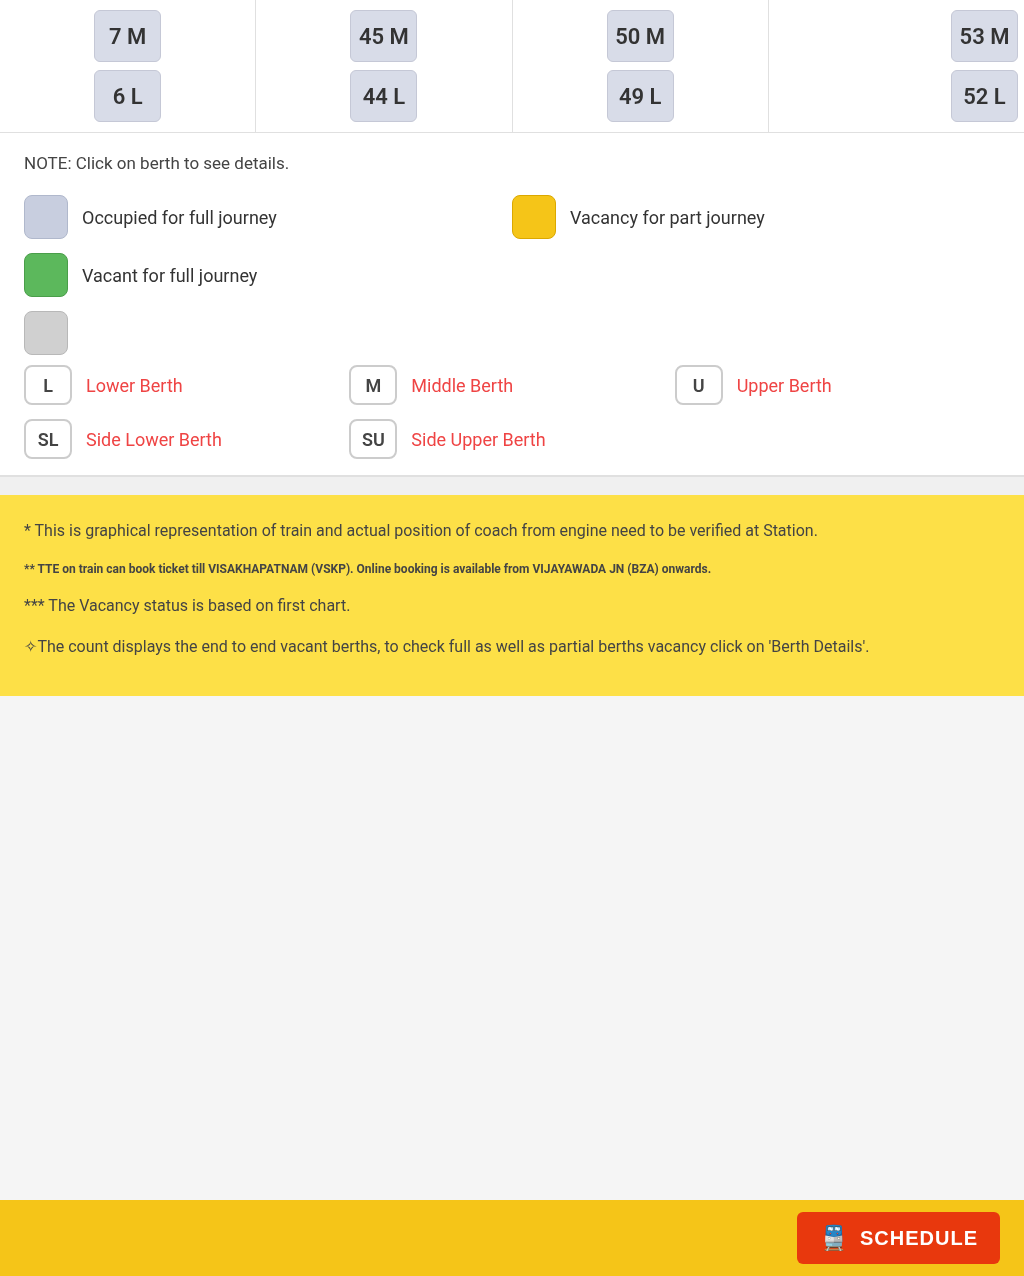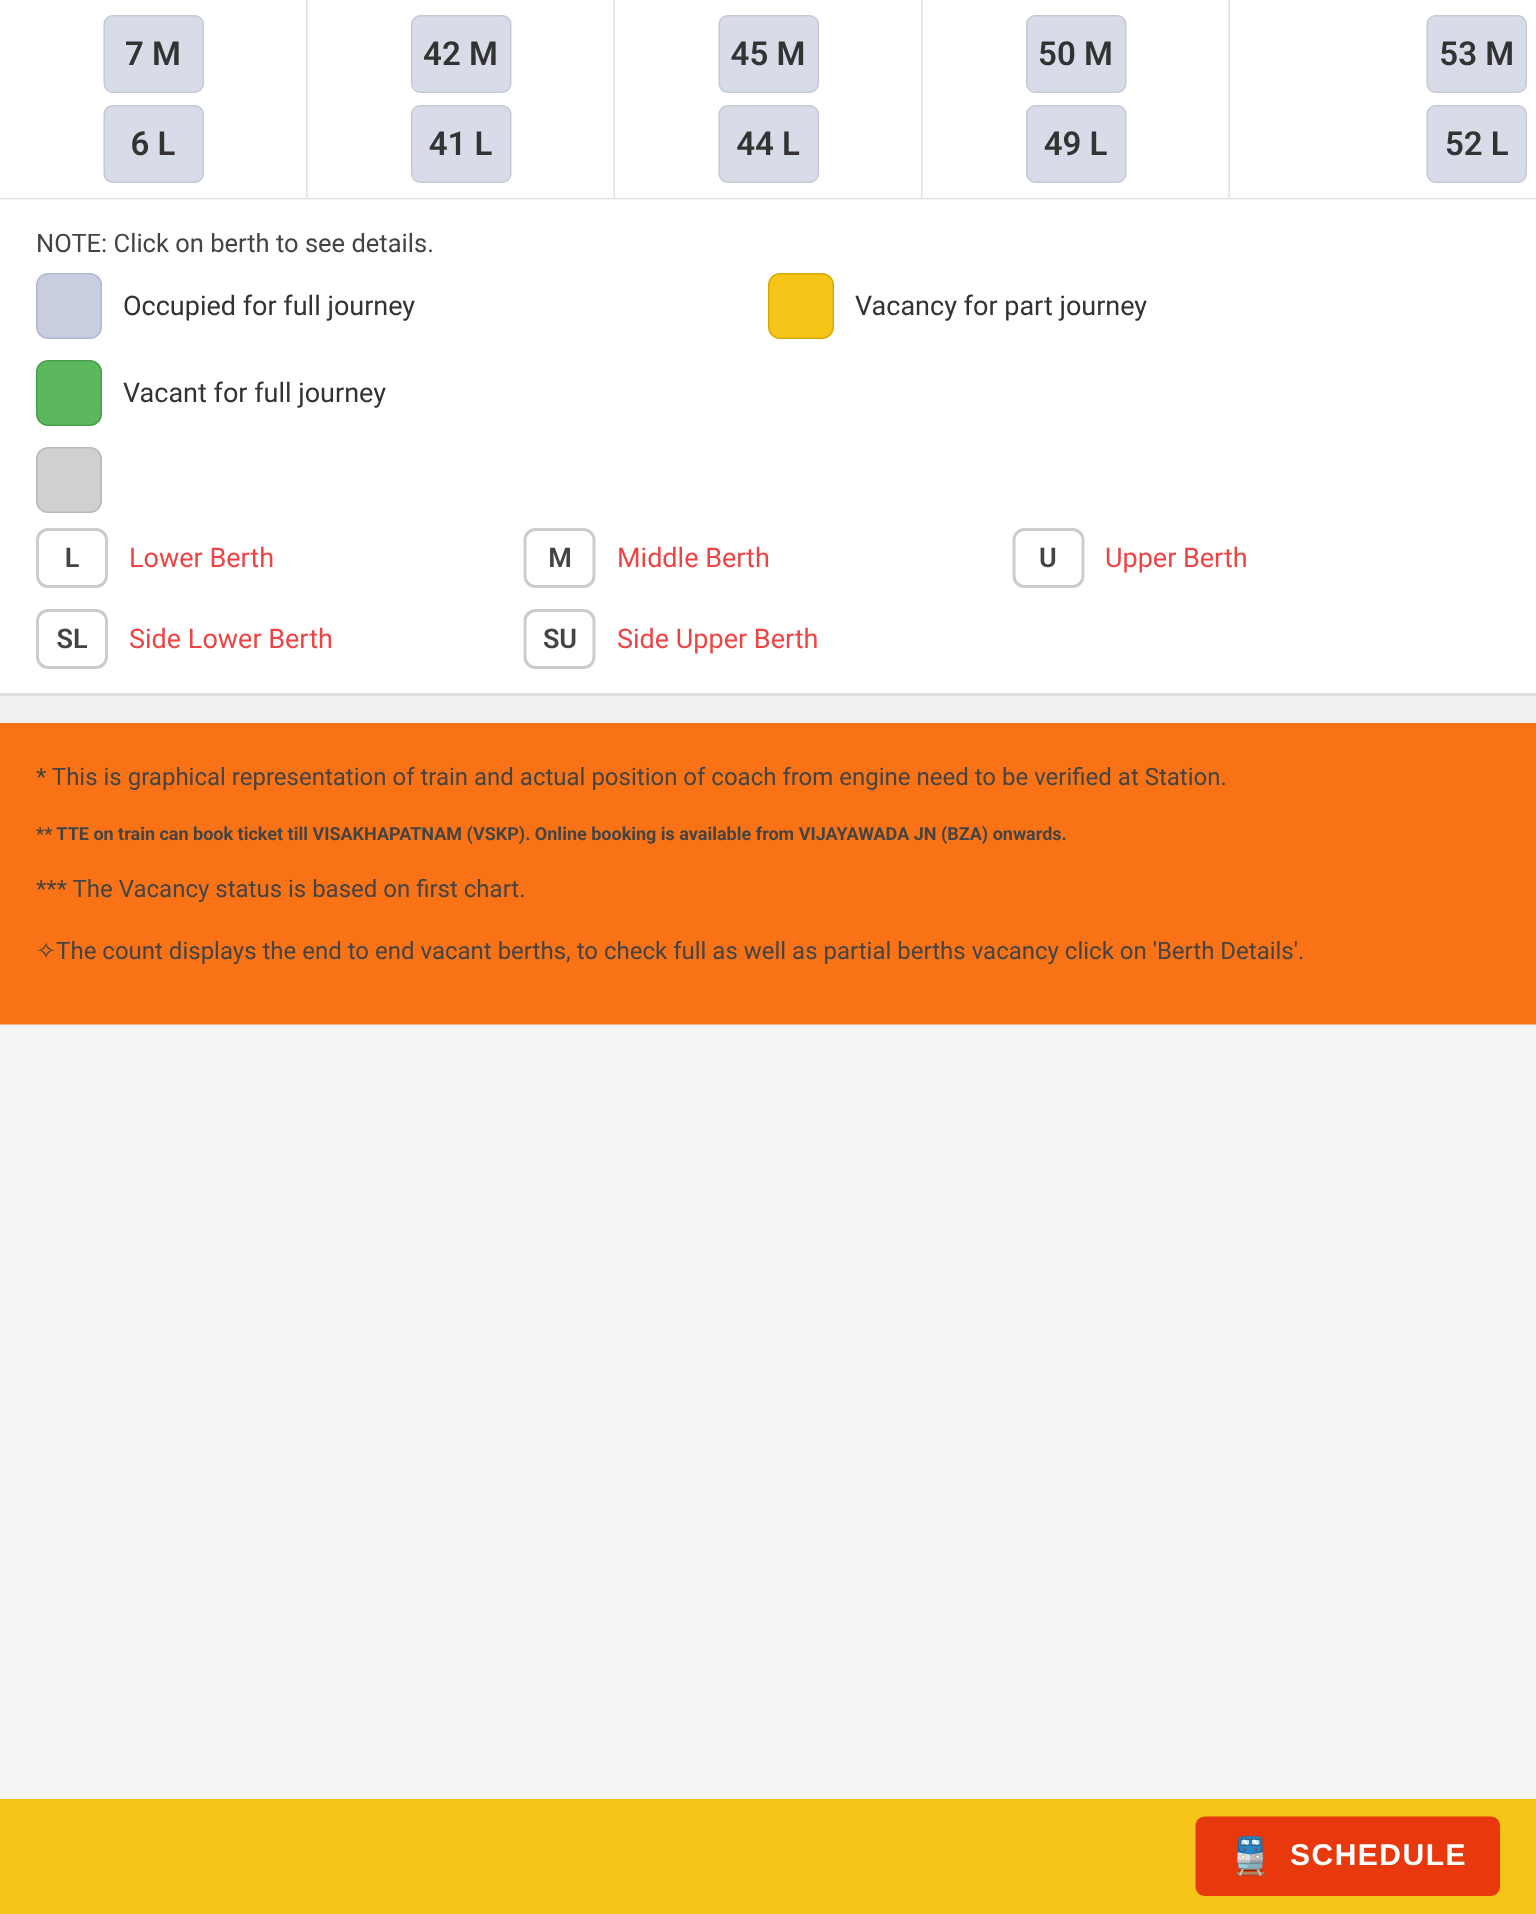--- a/index.html
+++ b/index.html
@@ -52,21 +52,21 @@
     
     .legend-section {
       background: #ffffff;
       padding: 20px 24px 16px 24px;
       border-bottom: 2px solid #e0e0e0;
     }
 
     .note-text {
       font-size: 17px;
       color: #444;
-      margin-bottom: 9px;
+      margin-bottom: 22px;
     }
 
     .legend-grid {
       display: flex;
       flex-direction: column;
       gap: 14px;
     }
 
     .legend-row {
       display: flex;
@@ -136,21 +136,21 @@
       padding: 0 8px;
     }
 
     .berth-type-label {
       font-size: 18px;
       color: #ef4444;
     }
 
     
     .notes-section {
-      background: #f97316;
+      background: #fde047;
       padding: 24px 24px 20px 24px;
       border-top: 8px solid #f0f0f0;
     }
 
     .note-item {
       font-size: 16px;
       color: #444;
       margin-bottom: 16px;
       line-height: 1.55;
     }
@@ -200,24 +200,20 @@
 </head>
 <body>
 
 <div class="berth-grid-section">
 
   <div class="berth-column">
     <div class="berth-cell">7 M</div>
     <div class="berth-cell">6 L</div>
   </div>
 
-  <div class="berth-column">
-    <div class="berth-cell">42 M</div>
-    <div class="berth-cell">41 L</div>
-  </div>
 
   <div class="berth-column">
     <div class="berth-cell">45 M</div>
     <div class="berth-cell">44 L</div>
   </div>
 
   <div class="berth-column">
     <div class="berth-cell">50 M</div>
     <div class="berth-cell">49 L</div>
   </div>

